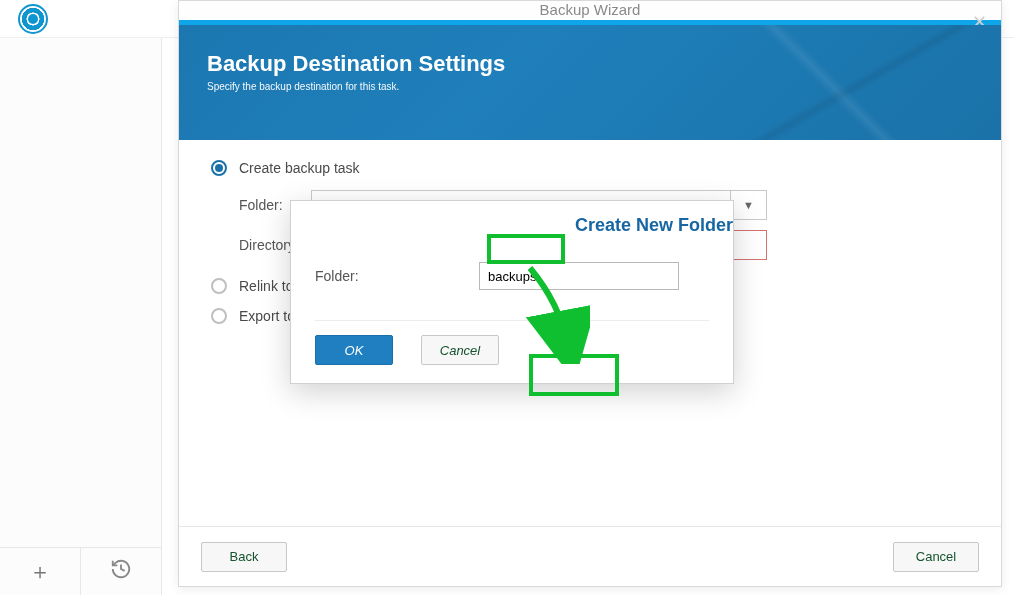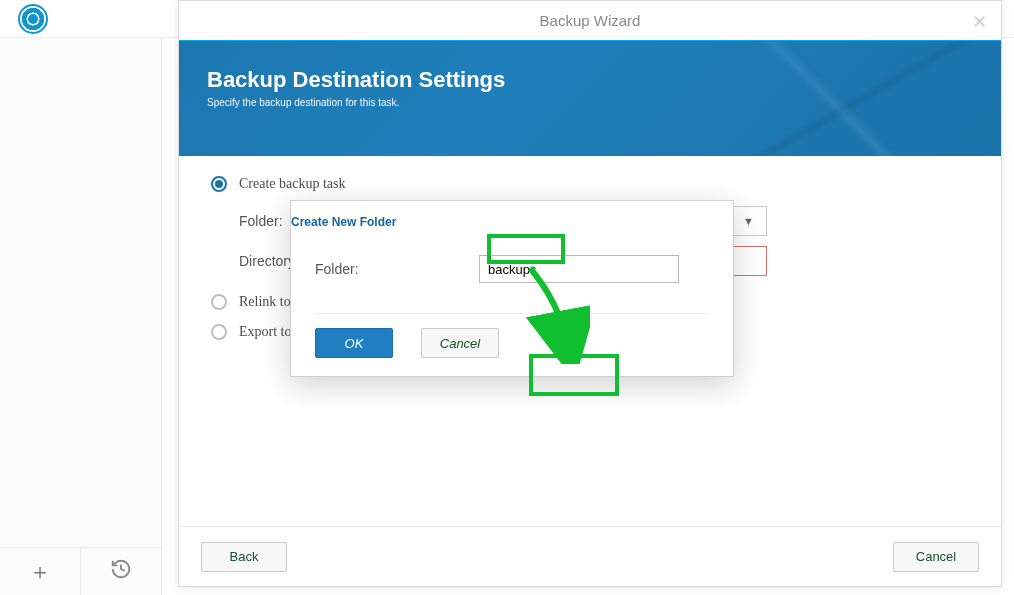--- a/index.html
+++ b/index.html
@@ -53,25 +53,25 @@
     .wizard {
       position: absolute;
       left: 178px; top: 0;
       width: 824px;
       height: 587px;
       background: #fff;
       border: 1px solid #d9d9d9;
       box-shadow: 0 2px 10px rgba(0,0,0,.08);
     }
     .wizard-titlebar {
-      height: 40px;
-      display:flex; align-items:center; justify-content:center;
+      height: 24px;
+      display:flex; justify-content:center;
       color:#8a8a8a;
       font-size: 15px;
-      border-bottom: 1px solid #0ea5e9;
+      border-bottom: 5px solid #0ea5e9;
       position: relative;
       background:#fefefe;
     }
     .wizard-close { position:absolute; right:14px; top:10px; color:#cfcfcf; font-size:18px; }
     .wizard-banner {
       height: 115px;
       background: linear-gradient(135deg, #1c77b0 0%, #1f7fba 40%, #1a72a8 100%);
       position: relative;
       padding: 26px 8px 0 28px;
       color:#fff;
@@ -80,21 +80,21 @@
     .wizard-banner::after {
       content:"";
       position:absolute; right:-40px; top:-30px; width:400px; height:200px;
       background:
         linear-gradient(45deg, transparent 48%, rgba(255,255,255,.08) 50%, transparent 52%),
         linear-gradient(-30deg, transparent 48%, rgba(0,0,0,.08) 50%, transparent 52%);
     }
     .wizard-banner h1 { font-size: 22px; font-weight:600; margin-bottom:4px;}
     .wizard-banner p { font-size:10px; opacity:.95;}
     .wizard-content { padding: 20px 32px; color:#4a4a4a; font-size:14px; position: relative; }
-    .option-row { display:flex; align-items:center; gap:12px; margin-bottom:14px;font-family:Liberation Serif, serif; }
+    .option-row { display:flex; align-items:center; gap:12px; margin-bottom:14px; }
     .radio { width:16px; height:16px; border-radius:50%; border:2px solid #1a71aa; position:relative; flex-shrink:0;}
     .radio.unchecked { border-color:#bfbfbf; }
     .radio.checked::after { content:""; position:absolute; left:50%; top:50%; transform:translate(-50%,-50%); width:8px; height:8px; border-radius:50%; background:#1a71aa;}
     .sub-fields { margin-left: 28px; }
     .field-row { display:flex; align-items:center; margin-bottom:10px; }
     .field-label { width:72px; color:#555;}
     .faux-input { height:30px; border:1px solid #c9c9c9; background:#fff; flex:1; max-width:460px; }
     .faux-input.red { border:1px solid #d77070; background:#fff; }
     .faux-dropdown { height:30px; width:36px; border:1px solid #c9c9c9; border-left:none; display:flex; align-items:center; justify-content:center; color:#666; font-size:11px; }
     .wizard-footer {
@@ -109,21 +109,21 @@
     
     .dialog {
       position:absolute;
       left: 290px; top: 200px;
       width: 444px;
       background:#fff;
       border:1px solid #d0d0d0;
       box-shadow:0 8px 28px rgba(0,0,0,.18);
       padding-bottom: 18px;
     }
-    .dialog-title { text-align:left; color:#1666a3; font-weight:600; font-size:12px; padding:14px 0 10px;}
+    .dialog-title { text-align:right; color:#1666a3; font-weight:600; font-size:18px; padding:14px 0 10px;}
     .dialog-body { padding: 16px 24px 30px; display:flex; align-items:center; gap:24px;}
     .dialog-body label { width:140px; color:#555; font-size:14px;}
     .dialog-body input { height:28px; width:200px; border:1px solid #b8b8b8; padding:0 8px; font-size:13px; outline:none;}
     .dialog-divider { height:1px; background:#ececec; margin:0 24px; }
     .dialog-buttons { display:flex; gap:28px; padding:14px 24px 0;font-style:italic;}
     
     .hl-box { position:absolute; border:4px solid #0fbf30; pointer-events:none; }
     .arrow-svg { position:absolute; pointer-events:none; }
   </style>
 </head>

